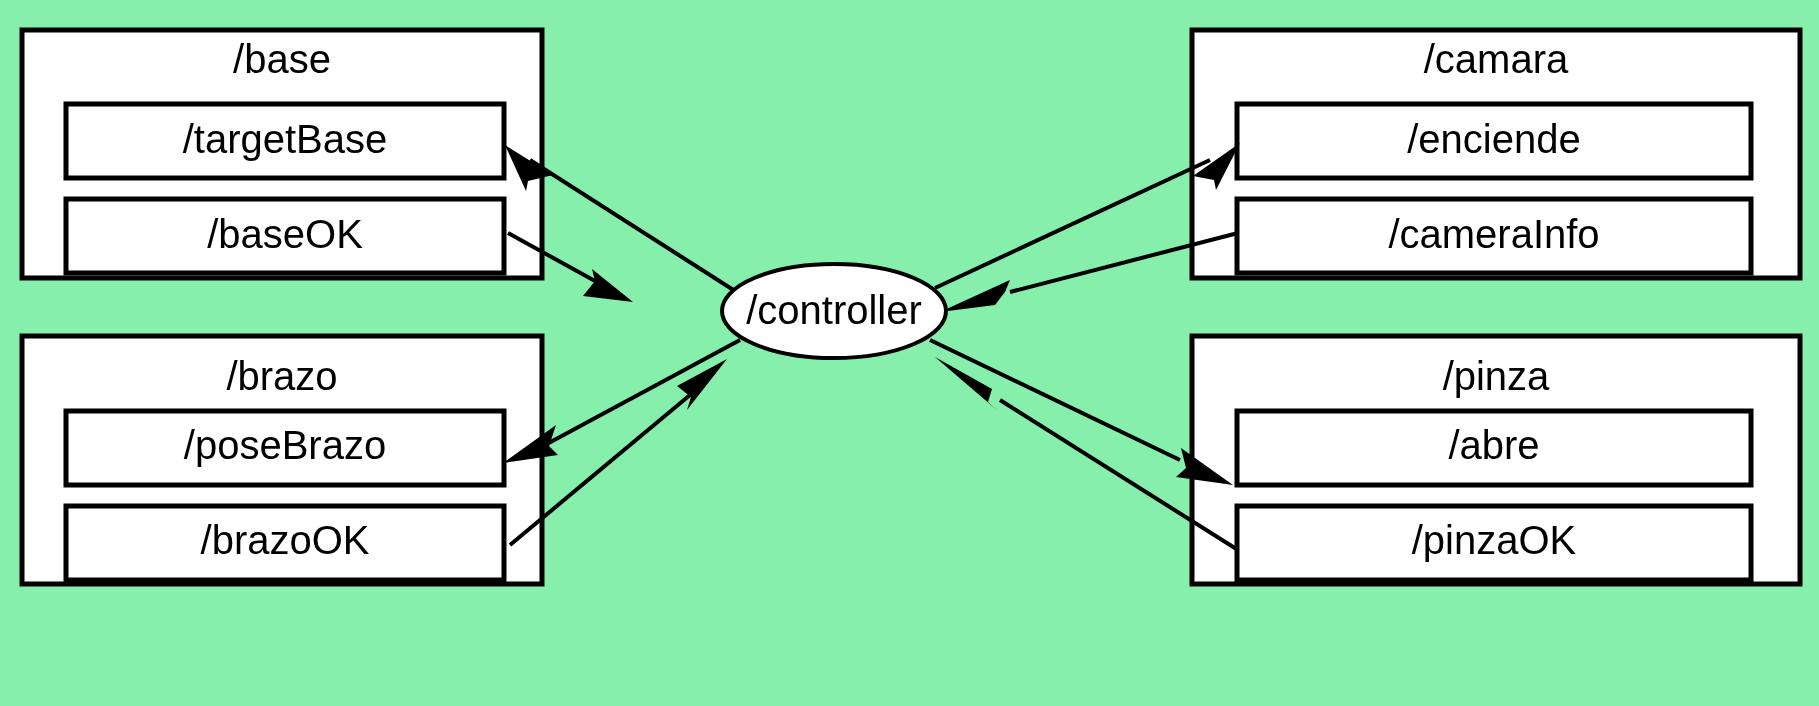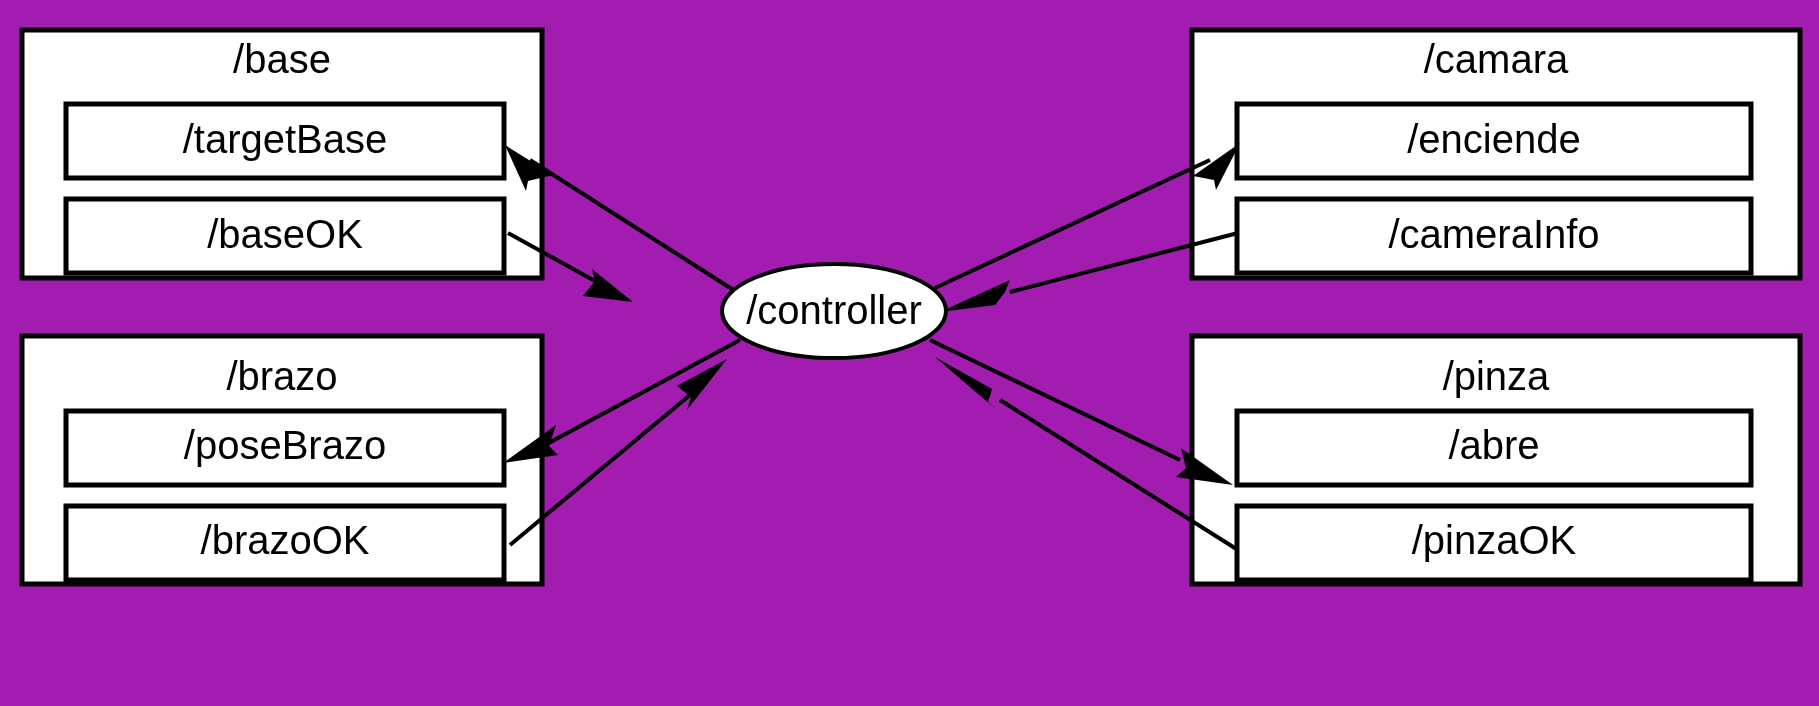--- a/index.html
+++ b/index.html
@@ -8,21 +8,21 @@
     padding: 0;
     background: #ffffff;
   }
   body {
     font-family: "Liberation Sans", sans-serif;
   }
   #stage {
     position: relative;
     width: 1819px;
     height: 706px;
-    background: #a21caf;
+    background: #86efac;
     overflow: hidden;
   }
   #diagram-svg {
     position: absolute;
     left: 0;
     top: 0;
     width: 1819px;
     height: 706px;
   }
   .grp-title {

